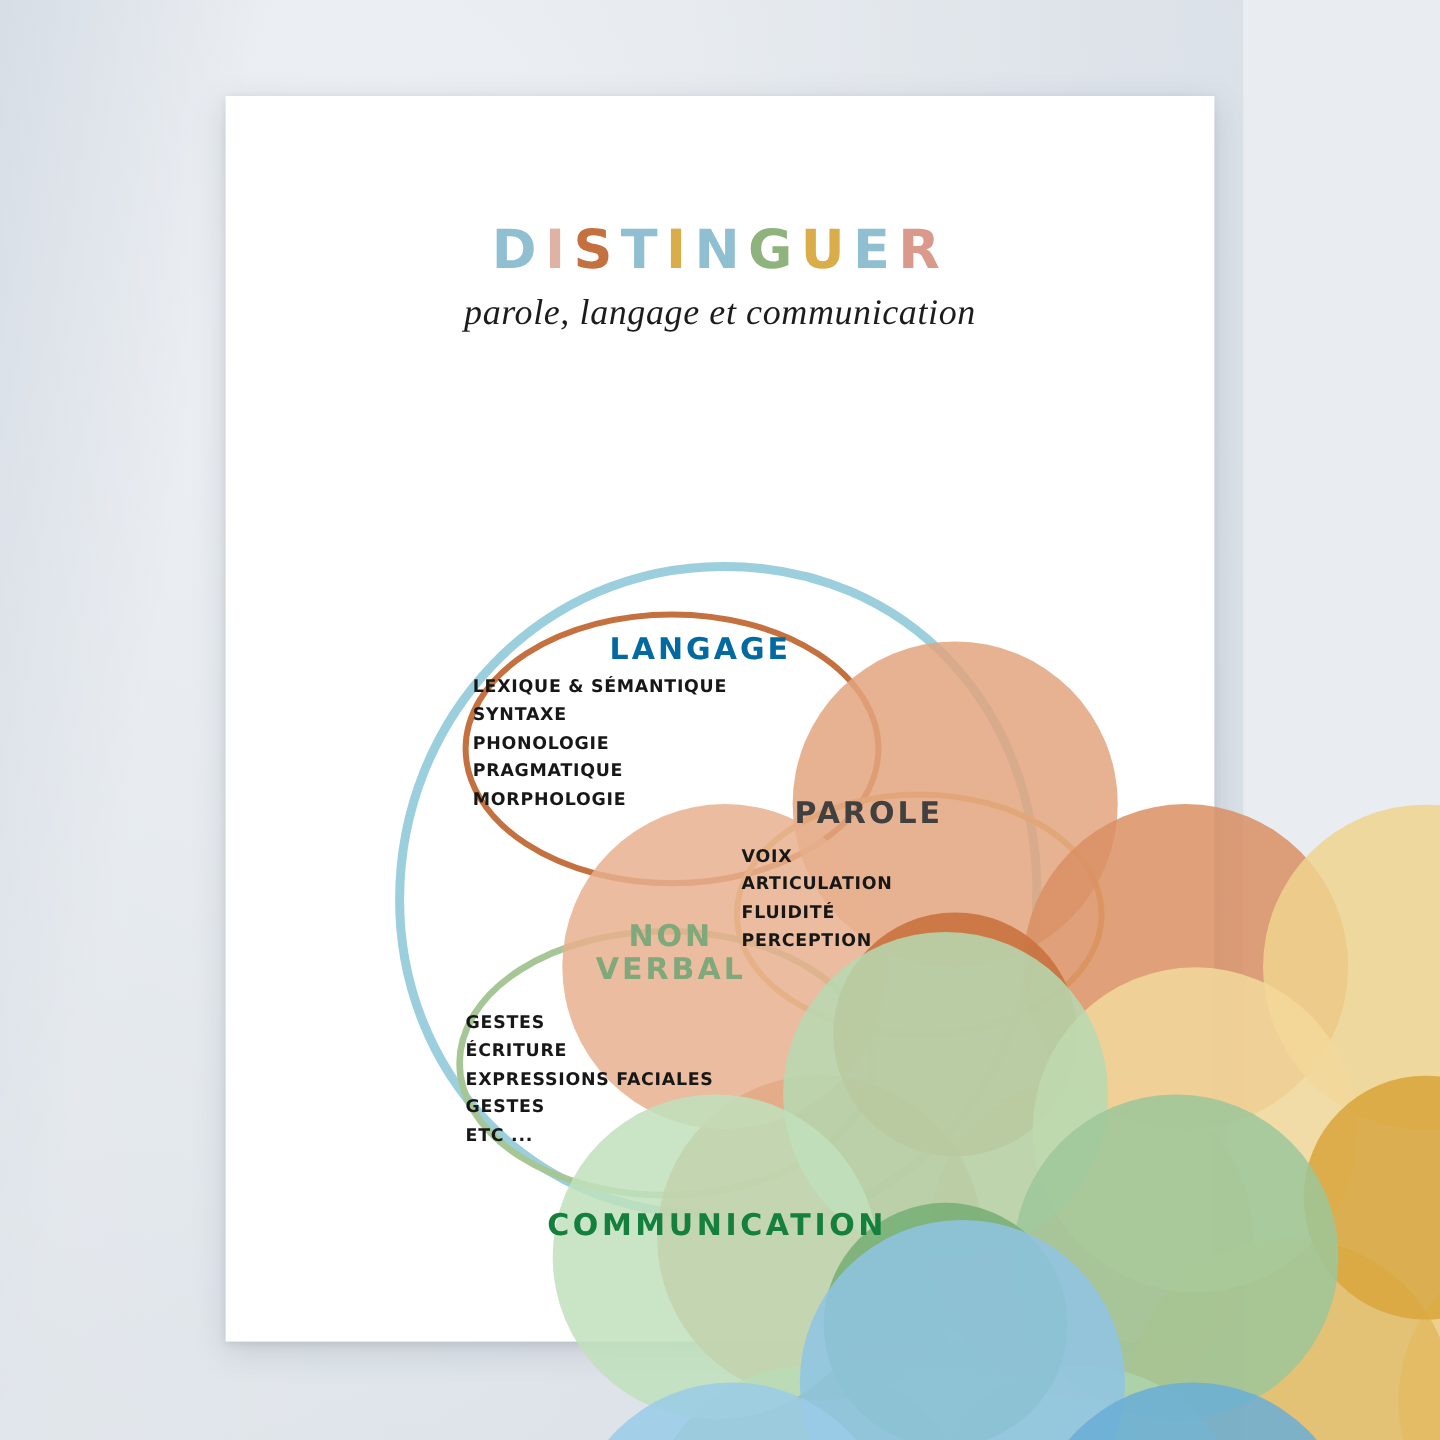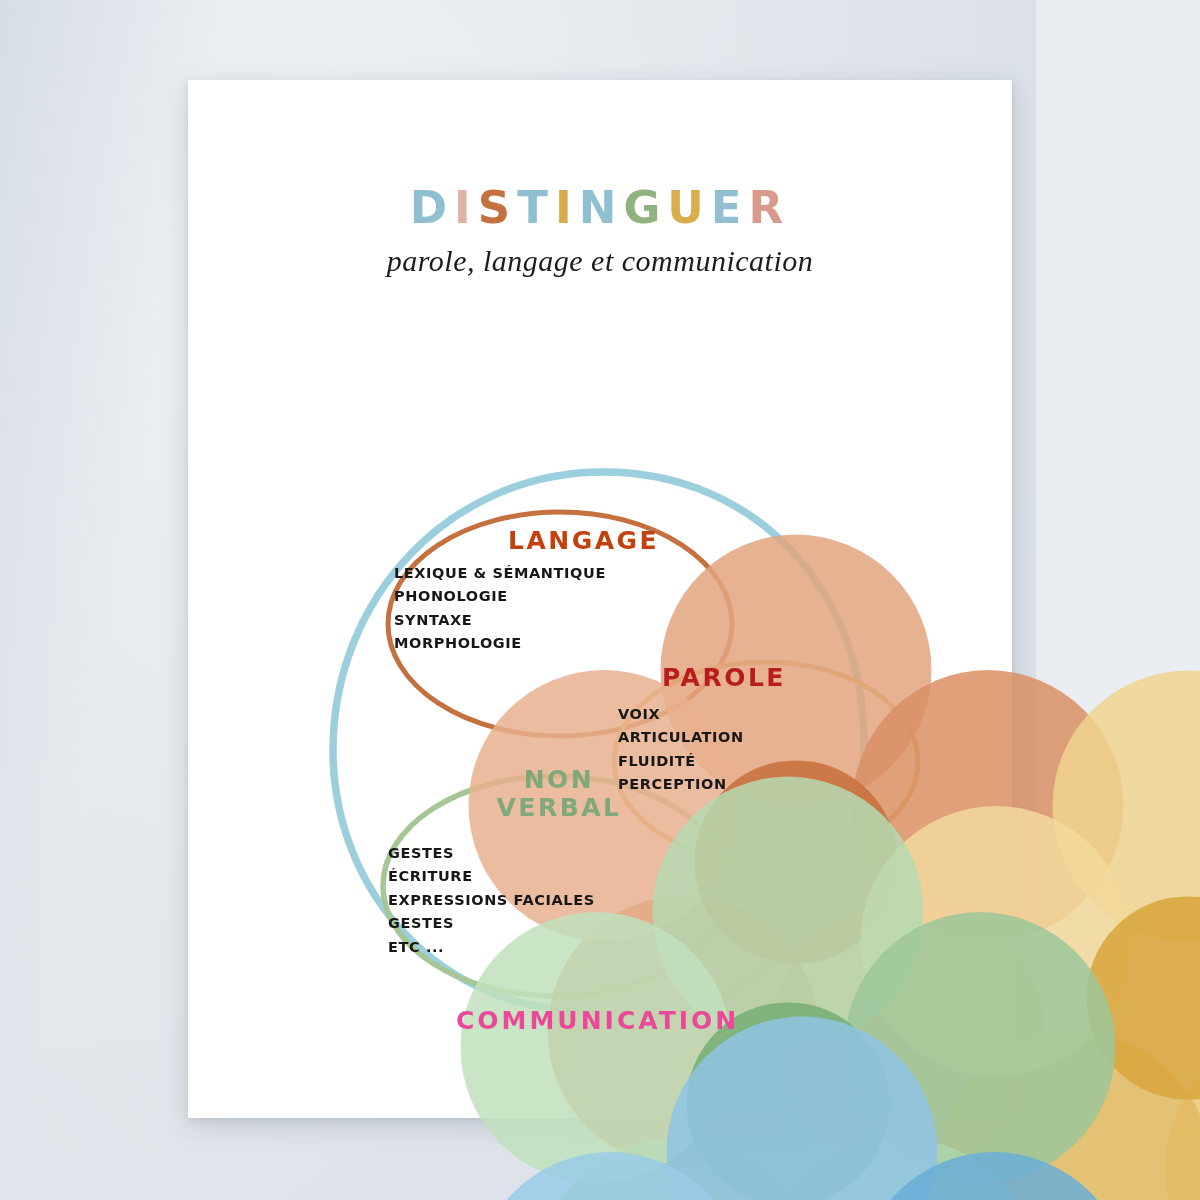--- a/index.html
+++ b/index.html
@@ -98,34 +98,34 @@
     color: #171717;
     line-height: 1.62;
     white-space: nowrap;
   }
 
   
   .langage-label {
     left: 320px;
     top: 196px;
     font-size: 25px;
-    color: #c2410c;
+    color: #0369a1;
   }
   .langage-list {
     left: 206px;
     top: 232px;
     width: 340px;
   }
 
   
   .parole-label {
     left: 474px;
     top: 333px;
     font-size: 25px;
-    color: #b91c1c;
+    color: #404040;
   }
   .parole-list {
     left: 430px;
     top: 373px;
     width: 300px;
   }
 
   
   .nonverbal-label {
     left: 306px;
@@ -140,21 +140,21 @@
     left: 200px;
     top: 512px;
     width: 340px;
   }
 
   
   .communication-label {
     left: 268px;
     top: 676px;
     font-size: 25px;
-    color: #ec4899;
+    color: #15803d;
     letter-spacing: 3px;
   }
 
   
   .flower {
     position: absolute;
   }
 </style>
 </head>
 <body>
@@ -224,22 +224,23 @@
           <circle cx="41" cy="46" r="12" fill="#7fbbdf" opacity="0.85"></circle>
           <circle cx="21" cy="46" r="12" fill="#5fa5cf" opacity="0.85"></circle>
           <circle cx="14" cy="26" r="12" fill="#9acbe8" opacity="0.85"></circle>
           <circle cx="31" cy="31" r="9" fill="#d7c44e" opacity="0.9"></circle>
         </g>
       </svg>
 
       <div class="group-label langage-label">LANGAGE</div>
       <div class="item-list langage-list" id="langage-list">
           <div>LEXIQUE &amp; SÉMANTIQUE</div>
+          <div>SYNTAXE</div>
           <div>PHONOLOGIE</div>
-          <div>SYNTAXE</div>
+          <div>PRAGMATIQUE</div>
           <div>MORPHOLOGIE</div>
         </div>
 
       <div class="group-label parole-label">PAROLE</div>
       <div class="item-list parole-list" id="parole-list">
           <div>VOIX</div>
           <div>ARTICULATION</div>
           <div>FLUIDITÉ</div>
           <div>PERCEPTION</div>
         </div>

